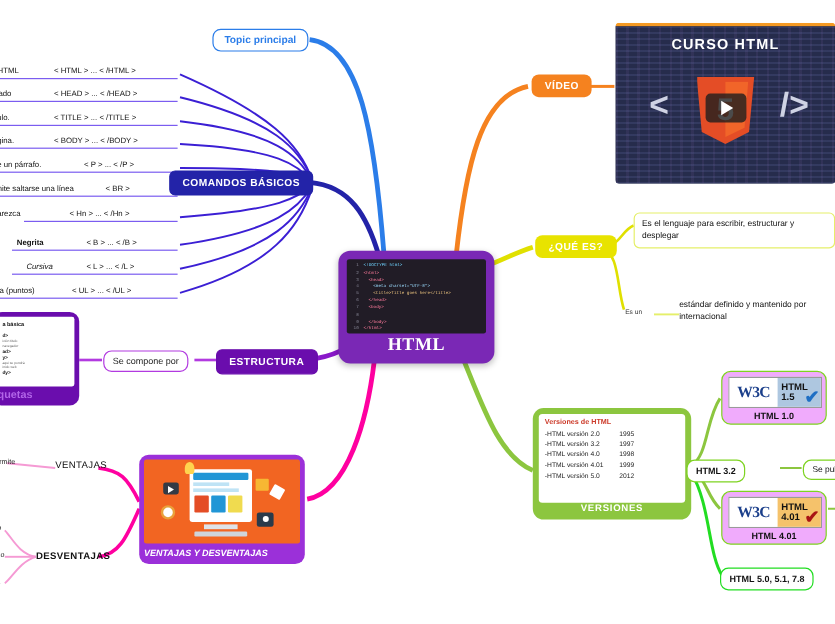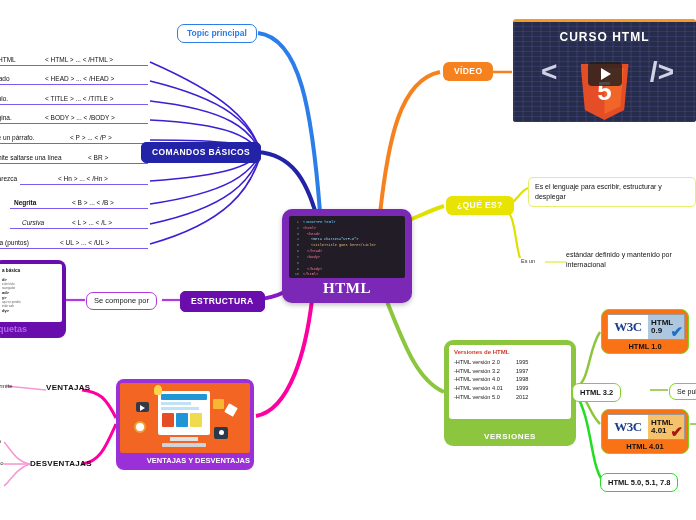--- a/index.html
+++ b/index.html
@@ -32,21 +32,21 @@
   }
   .leaf-r { position:absolute; font-size:6.5px; color:#111; white-space:nowrap; }
 
   
   .gpill {
     background:#fff; border:1.4px solid #7ed321; border-radius:7px;
     font-size:7.5px; font-weight:bold; color:#111; padding:4px 7px; white-space:nowrap;
   }
 
   .w3c-card {
-    background:#f97316; border:1.4px solid #7ed321; border-radius:8px;
+    background:#f0abfc; border:1.4px solid #7ed321; border-radius:8px;
     padding:4px 5px 2px 5px; width:88px;
   }
   .w3c-badge {
     display:flex; align-items:stretch; height:26px; width:78px;
     border:1px solid #9a9a9a; background:#fff;
   }
   .w3c-left {
     width:40px; display:flex; align-items:center; justify-content:center;
     font-family:"Liberation Serif", serif; font-weight:bold; font-size:13px;
     color:#1b3f8b; letter-spacing:-.5px; background:#fff;
@@ -58,47 +58,47 @@
   .w3c-check { position:absolute; right:1px; bottom:0px; font-size:15px; font-weight:bold; }
   .w3c-label { text-align:center; font-size:7.5px; font-weight:bold; margin-top:2px; color:#111; }
 
   
   .ver-card { background:#8cc63f; border-radius:9px; padding:5px 5px 2px 5px; width:132px; }
   .ver-inner { background:#fff; border-radius:3px; padding:4px 5px 10px 5px; min-height:74px; }
   .ver-title { color:#cc3b2a; font-size:6px; font-weight:bold; margin-bottom:3px;}
   .ver-row { display:flex; font-size:5.6px; color:#222; line-height:1.55; }
   .ver-row span:first-child { width:62px; }
   .ver-foot { text-align:center; color:#fff; font-size:8px; font-weight:bold; letter-spacing:.6px;
-    padding:13px 0 3px 0; }
+    padding:0 0 3px 0; }
 
   
   .vd-card { background:#9b30d9; border-radius:8px; padding:4px; width:138px; }
   .vd-img { height:70px; background:#f26522; border-radius:2px; position:relative; overflow:hidden; }
-  .vd-foot { text-align:right; color:#fff; font-size:7.5px; font-weight:bold; padding:3px 0 1px 0; }
+  .vd-foot { text-align:left; color:#fff; font-size:7.5px; font-weight:bold; padding:3px 0 1px 0;font-style:italic; }
 
   
   .et-card { background:#6a0dad; border-radius:8px; padding:4px; width:72px; }
   .et-img { background:#fff; border-radius:2px; padding:4px; height:58px; overflow:hidden; }
   .et-foot { color:#b265e8; font-size:9px; font-weight:bold; padding-top:2px; }
 
   
   .center-card {
     background:#7a28b5; border-radius:10px; padding:7px 7px 2px 7px; width:130px;
     box-shadow:0 2px 5px rgba(0,0,0,.25);
   }
   .code-box { background:#211c26; border-radius:2px; padding:4px 3px; height:62px; overflow:hidden; }
   .code-line { display:flex; font-family:"Liberation Mono", monospace; font-size:3.6px; line-height:1.62; }
   .ln { width:11px; color:#8a8a9a; text-align:right; padding-right:4px; }
   .center-title {
     text-align:center; color:#fff; font-family:"Liberation Serif", serif;
     font-size:15px; font-weight:bold; padding:2px 0 4px 0; letter-spacing:.5px;
   }
 
   
-  .vid-card { width:183px; height:103px; background:#252b4a; border-radius:3px;
+  .vid-card { width:183px; height:134px; background:#252b4a; border-radius:3px;
     border-top:3px solid #f59a23; position:relative; overflow:hidden; }
   .vid-title { position:absolute; top:8px; left:0; right:0; text-align:center;
     color:#fff; font-weight:bold; font-size:12px; letter-spacing:1px; line-height:1.25; }
   .play-btn { position:absolute; left:50%; top:52%; transform:translate(-50%,-50%);
      width:34px; height:24px; background:rgba(30,30,30,.8); border-radius:4px;
      display:flex; align-items:center; justify-content:center; z-index:5;}
   .play-tri { width:0;height:0;border-left:10px solid #fff;border-top:6px solid transparent;
      border-bottom:6px solid transparent; margin-left:2px;}
   .angle { position:absolute; color:#cfd3e4; font-size:28px; font-weight:bold; top:50%; transform:translateY(-50%);}
 
@@ -230,21 +230,21 @@
         <div style="font-size:4px; font-weight:bold; color:#111;">ad&gt;</div>
         <div style="font-size:4px; font-weight:bold; color:#111;">y&gt;</div>
         <div style="font-size:2.8px; color:#666;">aqui se pondrá</div>
         <div style="font-size:2.8px; color:#666;">inido web</div>
         <div style="font-size:4px; font-weight:bold; color:#111;">dy&gt;</div>
       </div>
     </div>
     <div class="et-foot">quetas</div>
   </div>
 
-  <div class="node" style="left:46px; top:383px; font-size:8px; font-weight:bold; color:#111; letter-spacing:.3px;">
+  <div class="node" style="left:46px; top:383px; font-size:8px; font-weight:normal; color:#111; letter-spacing:.3px;">
     <span>VENTAJAS</span>
   </div>
   <div class="node" style="left:-4px; top:383px; font-size:6px; color:#222;">
     <span>ermite</span>
   </div>
 
   <div class="node" style="left:30px; top:459px; font-size:8px; font-weight:bold; color:#111; letter-spacing:.3px;">
     <span>DESVENTAJAS</span>
   </div>
   <div class="node" style="left:-4px; top:438px; font-size:6px; color:#222;">
@@ -394,21 +394,21 @@
     </div>
     <div class="ver-foot">VERSIONES</div>
   </div>
 
   <div class="node w3c-card" style="left:601px; top:309px;">
     <div class="w3c-badge">
       <div class="w3c-left">W3C</div>
       <div class="w3c-right" style="background:#aec7e0;">
         <div>
           <div>HTML</div>
-          <div>0.9</div>
+          <div>1.5</div>
         </div>
         <span class="w3c-check" style="color:#1f6fc4;">✔</span>
       </div>
     </div>
     <div class="w3c-label">HTML 1.0</div>
   </div>
 
   <div class="node gpill" style="left:572px; top:383px;">
     <span>HTML 3.2</span>
   </div>

